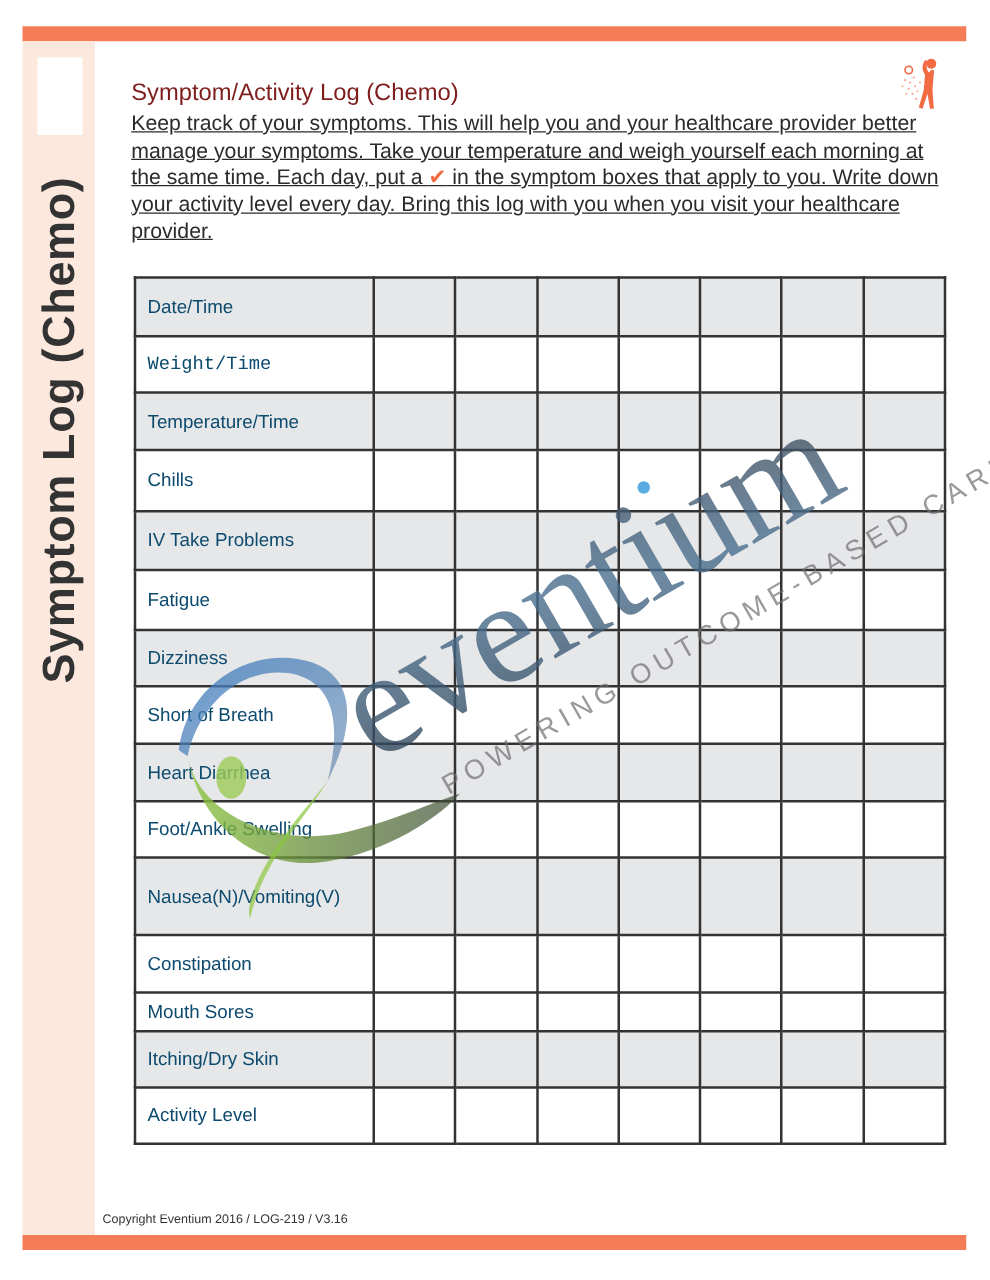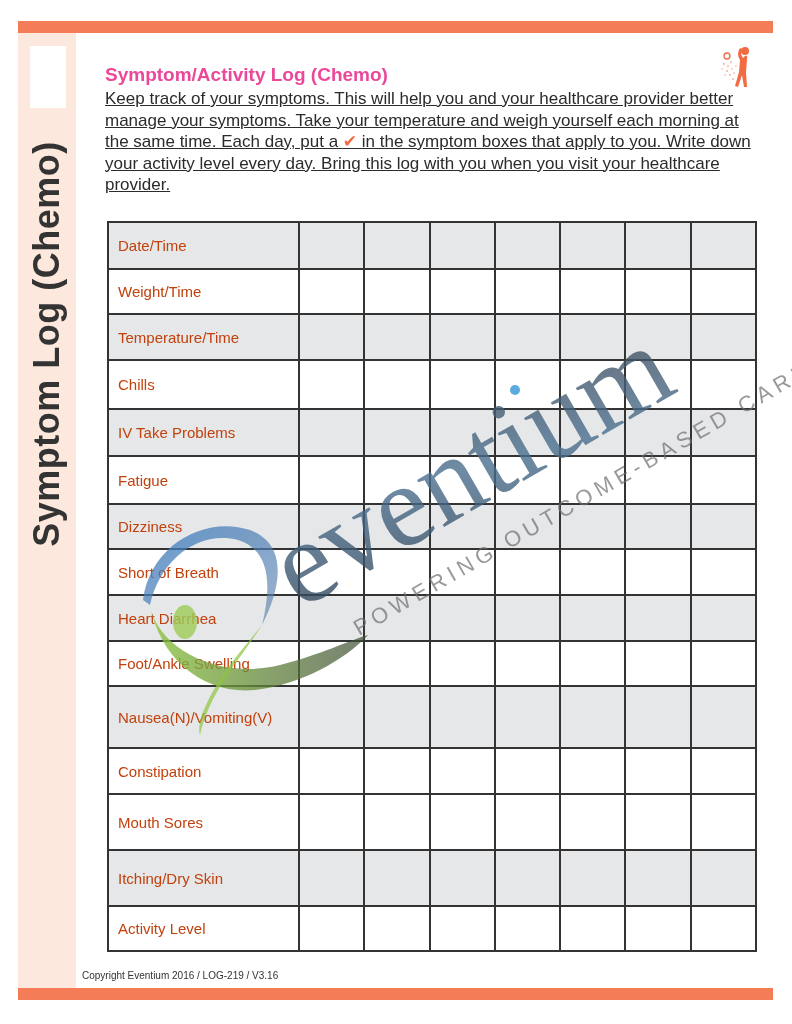--- a/index.html
+++ b/index.html
@@ -14,31 +14,31 @@
     .side-strip { position: absolute; left: 18px; top: 33px; width: 58px; height: 955px; background: #fde8de; }
     .side-box { position: absolute; left: 30px; top: 46px; width: 36px; height: 62px; background: #ffffff; }
     .side-title {
       position: absolute; left: 47px; top: 344px;
       transform: translate(-50%, -50%) rotate(-90deg);
       white-space: nowrap; font-weight: bold; font-size: 36px; color: #333333;
       letter-spacing: 0.5px;
     }
     .logo-icon { position: absolute; left: 718px; top: 44px; width: 40px; height: 46px; }
 
-    .title { position: absolute; left: 105px; top: 64px; font-size: 19px; font-weight: bold; color: #ec4899; }
+    .title { position: absolute; left: 105px; top: 64px; font-size: 19px; font-weight: normal; color: #7f1d1d; }
     .intro { position: absolute; left: 105px; top: 88px; width: 660px; font-size: 17px; line-height: 21.5px; color: #2b2b2b; text-decoration: underline; }
     .check { color: #f26b43; font-weight: bold; }
 
     .log-table {
       position: absolute; left: 107px; top: 221px;
       border-collapse: collapse; table-layout: fixed;
       width: 650px;
     }
     .log-table td { border: 2px solid #333333; padding: 0; }
-    .log-table td.label { width: 181px; padding-left: 9px; font-size: 15px; color: #c2410c; }
+    .log-table td.label { width: 181px; padding-left: 9px; font-size: 15px; color: #0c4a6e; }
     .log-table tr.shaded td { background: #e6e7e8; }
     .log-table tr.plain td { background: #ffffff; }
 
     .watermark { position: absolute; left: 0; top: 0; width: 792px; height: 1024px; pointer-events: none; }
 
     .copyright { position: absolute; left: 82px; top: 970px; font-size: 10px; color: #333333; }
   </style>
 </head>
 <body>
 
@@ -86,21 +86,21 @@
       <tr class="shaded" style="height: 47px;">
         <td class="label">Date/Time</td>
         <td></td>
         <td></td>
         <td></td>
         <td></td>
         <td></td>
         <td></td>
         <td></td>
       </tr>
-      <tr class="plain" style="height: 45px;">
+      <tr class="plain" style="height: 45px; font-family: Liberation Mono, monospace;">
         <td class="label">Weight/Time</td>
         <td></td>
         <td></td>
         <td></td>
         <td></td>
         <td></td>
         <td></td>
         <td></td>
       </tr>
       <tr class="shaded" style="height: 46px;">
@@ -196,31 +196,31 @@
       <tr class="plain" style="height: 46px;">
         <td class="label">Constipation</td>
         <td></td>
         <td></td>
         <td></td>
         <td></td>
         <td></td>
         <td></td>
         <td></td>
       </tr>
-      <tr class="plain" style="height: 56px;">
+      <tr class="plain" style="height: 31px;">
         <td class="label">Mouth Sores</td>
         <td></td>
         <td></td>
         <td></td>
         <td></td>
         <td></td>
         <td></td>
         <td></td>
       </tr>
-      <tr class="shaded" style="height: 56px;">
+      <tr class="shaded" style="height: 45px;">
         <td class="label">Itching/Dry Skin</td>
         <td></td>
         <td></td>
         <td></td>
         <td></td>
         <td></td>
         <td></td>
         <td></td>
       </tr>
       <tr class="plain" style="height: 45px;">

